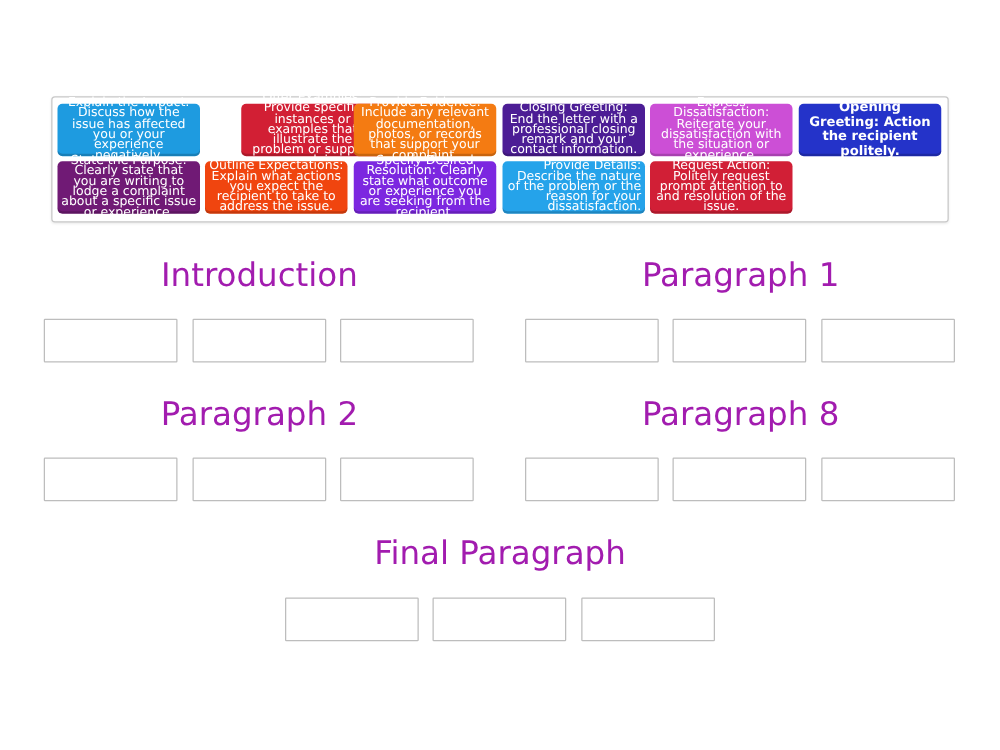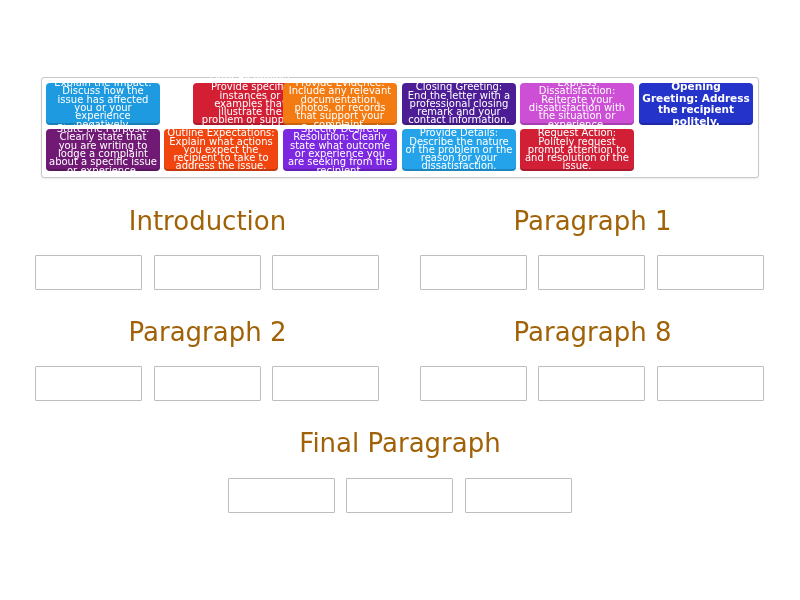--- a/index.html
+++ b/index.html
@@ -8,40 +8,40 @@
   .pool { position:absolute; left:41px; top:77px; width:716px; height:99px;
           border:1px solid #c8c8c8; border-radius:3px; background:#fff;
           box-shadow:0 1px 2px rgba(0,0,0,0.08); }
   .tile { position:absolute; width:114px; height:42px; border-radius:4px;
           color:#fff; font-size:10px; line-height:8.3px; text-align:center;
           display:flex; align-items:center; justify-content:center;
           box-sizing:border-box; padding:0 3px; cursor:grab;
           box-shadow:inset 0 -2px 0 rgba(0,0,0,0.18); }
   .tile.big { font-size:10.5px; line-height:11.5px; font-weight:bold; }
   .heading { position:absolute; font-family:"DejaVu Sans", sans-serif;
-             font-size:26px; color:#a16207; text-align:center; font-weight:normal; }
+             font-size:26px; color:#a21caf; text-align:center; font-weight:normal; }
   .slot { position:absolute; width:107px; height:35px; border:1px solid #bdbdbd;
           box-sizing:border-box; background:#fff; border-radius:1px; }
 </style>
 </head>
 <body>
 
 <div class="pool"></div>
 
 <div class="tile" style="left: 46px; top: 83px; background: rgb(30, 155, 224);">Explain the Impact: Discuss how the issue has affected you or your experience negatively.</div>
 <div class="tile" style="left: 165px; top: 83px; background: rgb(210, 31, 52); margin-left: 28px;">Offer Examples: Provide specific instances or examples that illustrate the problem or support your claims.</div>
 <div class="tile" style="left: 283px; top: 83px; background: rgb(244, 123, 18);">Provide Evidence: Include any relevant documentation, photos, or records that support your complaint.</div>
 <div class="tile" style="left: 402px; top: 83px; background: #4c1d95;">Closing Greeting: End the letter with a professional closing remark and your contact information.</div>
 <div class="tile" style="left: 520px; top: 83px; background: rgb(204, 79, 214);">Express Dissatisfaction: Reiterate your dissatisfaction with the situation or experience.</div>
-<div class="tile big" style="left: 639px; top: 83px; background: rgb(36, 51, 201);">Opening Greeting: Address the recipient politely.</div>
+<div class="tile big" style="left: 639px; top: 83px; background: rgb(36, 51, 201);">Opening Greeting: Action the recipient politely.</div>
 
 <div class="tile" style="left: 46px; top: 129px; background: #701a75;">State the Purpose: Clearly state that you are writing to lodge a complaint about a specific issue or experience.</div>
 <div class="tile" style="left: 164px; top: 129px; background: rgb(240, 69, 15);">Outline Expectations: Explain what actions you expect the recipient to take to address the issue.</div>
 <div class="tile" style="left: 283px; top: 129px; background: rgb(124, 39, 224);">Specify Desired Resolution: Clearly state what outcome or experience you are seeking from the recipient.</div>
-<div class="tile" style="left: 402px; top: 129px; background: rgb(37, 163, 234);">Provide Details: Describe the nature of the problem or the reason for your dissatisfaction.</div>
+<div class="tile" style="left: 402px; top: 129px; background: rgb(37, 163, 234); text-align: right;">Provide Details: Describe the nature of the problem or the reason for your dissatisfaction.</div>
 <div class="tile" style="left: 520px; top: 129px; background: rgb(209, 31, 54);">Request Action: Politely request prompt attention to and resolution of the issue.</div>
 
 <div class="heading" style="left:35px;top:206px;width:345px;">Introduction</div>
 <div class="slot" style="left:35px;top:255px;"></div>
 <div class="slot" style="left:154px;top:255px;"></div>
 <div class="slot" style="left:272px;top:255px;"></div>
 
 <div class="heading" style="left:420px;top:206px;width:345px;">Paragraph 1</div>
 <div class="slot" style="left:420px;top:255px;"></div>
 <div class="slot" style="left:538px;top:255px;"></div>

